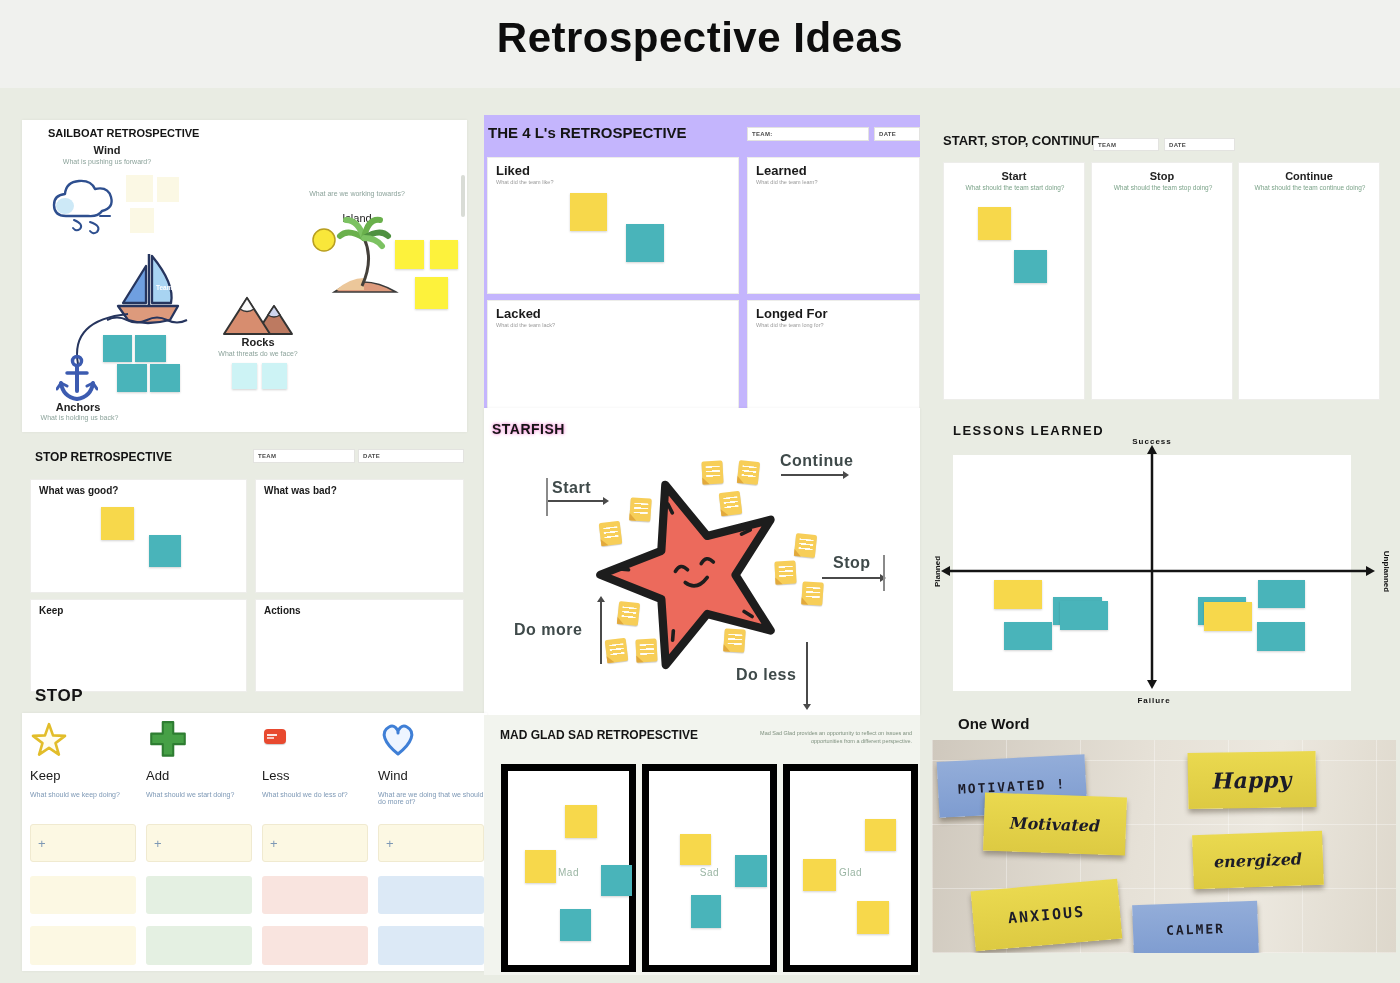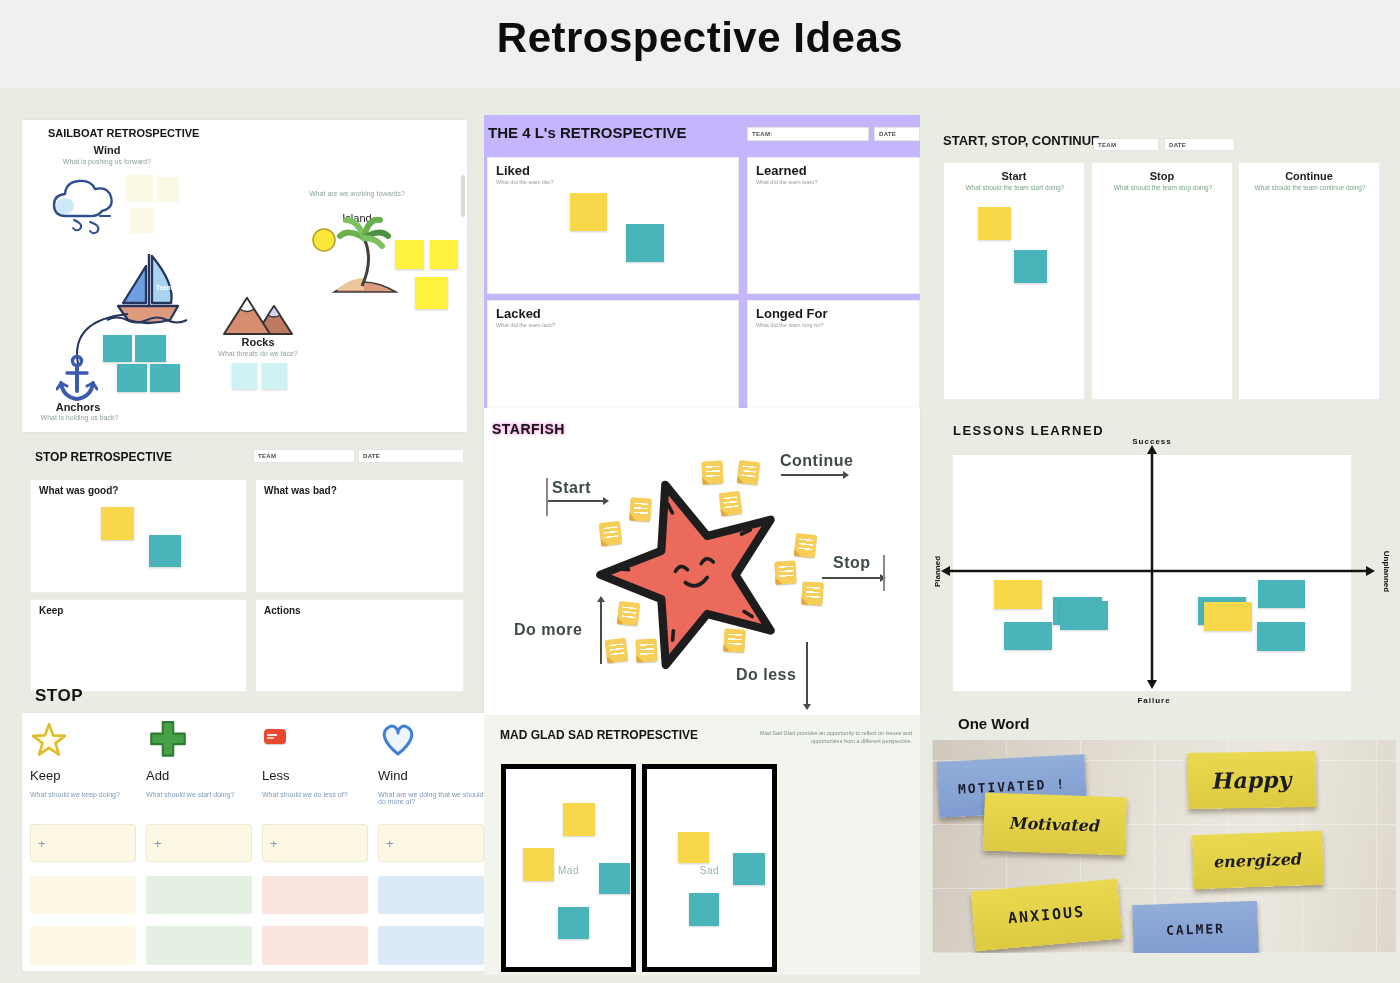--- a/index.html
+++ b/index.html
@@ -32,21 +32,21 @@
   .sn { position:absolute; width:21px; height:23px; background:#f7ce58; border-radius:2px;
     box-shadow:0 1px 1px rgba(0,0,0,0.2); }
   .sn::before { content:''; position:absolute; left:4px; right:3px; top:5px; height:11px;
     background:repeating-linear-gradient(180deg, rgba(255,255,255,0.95) 0 1.5px, transparent 1.5px 4.5px); }
   .sn::after { content:''; position:absolute; left:0; bottom:0; width:0; height:0;
     border-left:7px solid #e2a93c; border-top:7px solid transparent; }
   .r1{transform:rotate(-7deg);} .r2{transform:rotate(6deg);} .r3{transform:rotate(-3deg);} .r4{transform:rotate(4deg);}
   .kalm-card { position:absolute; border-radius:3px; }
   .kalm-q { position:absolute; font-size:7px; color:#7d98b5; }
   .kalm-label { position:absolute; font-size:13px; color:#1a1a1a; font-weight:bold; }
-  .mgs-box { position:absolute; background:#fff; border:5px solid #000000; }
+  .mgs-box { position:absolute; background:#fff; border:7px solid #000000; }
   .mgs-center { position:absolute; width:100%; text-align:center; color:#9ab5a3; font-size:10px; letter-spacing:0.5px; }
   .photo-note { position:absolute; display:flex; align-items:center; justify-content:center;
     box-shadow:0 4px 5px rgba(40,30,10,0.35); color:#1c1c28; }
   .pn-blue { background:linear-gradient(180deg,#93add9,#7e9cd0); }
   .pn-yellow { background:linear-gradient(180deg,#ead94f,#ddca42); }
   .hand-caps { font-size:13px; font-weight:bold; letter-spacing:2px; font-family:"DejaVu Sans Mono", monospace; }
   .hand-script { font-family:"DejaVu Serif", serif; font-style:italic; font-weight:bold; }
   .vert-label { position:absolute; font-size:8px; font-weight:bold; color:#141414; }
 </style>
 </head>
@@ -338,20 +338,26 @@
         <div class="note n-yellow" style="left:17px;top:79px;width:31px;height:33px;"></div>
         <div class="note n-teal" style="left:93px;top:94px;width:31px;height:31px;"></div>
         <div class="note n-teal" style="left:52px;top:138px;width:31px;height:32px;"></div>
       </div>
       <div class="mgs-box" style="left:158px;top:49px;width:135px;height:208px;">
         <div class="mgs-center" style="top:96px;">Sad</div>
         <div class="note n-yellow" style="left:31px;top:63px;width:31px;height:31px;"></div>
         <div class="note n-teal" style="left:86px;top:84px;width:32px;height:32px;"></div>
         <div class="note n-teal" style="left:42px;top:124px;width:30px;height:33px;"></div>
       </div>
+      <div class="mgs-box" style="left:299px;top:49px;width:135px;height:208px;">
+        <div class="mgs-center" style="top:96px;">Glad</div>
+        <div class="note n-yellow" style="left:75px;top:48px;width:31px;height:32px;"></div>
+        <div class="note n-yellow" style="left:13px;top:88px;width:33px;height:32px;"></div>
+        <div class="note n-yellow" style="left:67px;top:130px;width:32px;height:33px;"></div>
+      </div>
     </div>
 
     <div class="abs" style="left:932px;top:627px;width:468px;height:256px;text-decoration:underline;">
       <div class="board-title" style="left:26px;top:0px;font-size:15px;">One Word</div>
 
       <div class="abs" style="left:0px;top:25px;width:464px;height:213px;
            background:
              repeating-linear-gradient(90deg, rgba(255,255,255,0.35) 0 1px, transparent 1px 74px),
              repeating-linear-gradient(0deg, rgba(255,255,255,0.35) 0 1px, transparent 1px 64px),
              linear-gradient(100deg,#cfc8bd 0%,#e6e1d7 45%,#ece8df 70%,#ddd7cb 100%);

